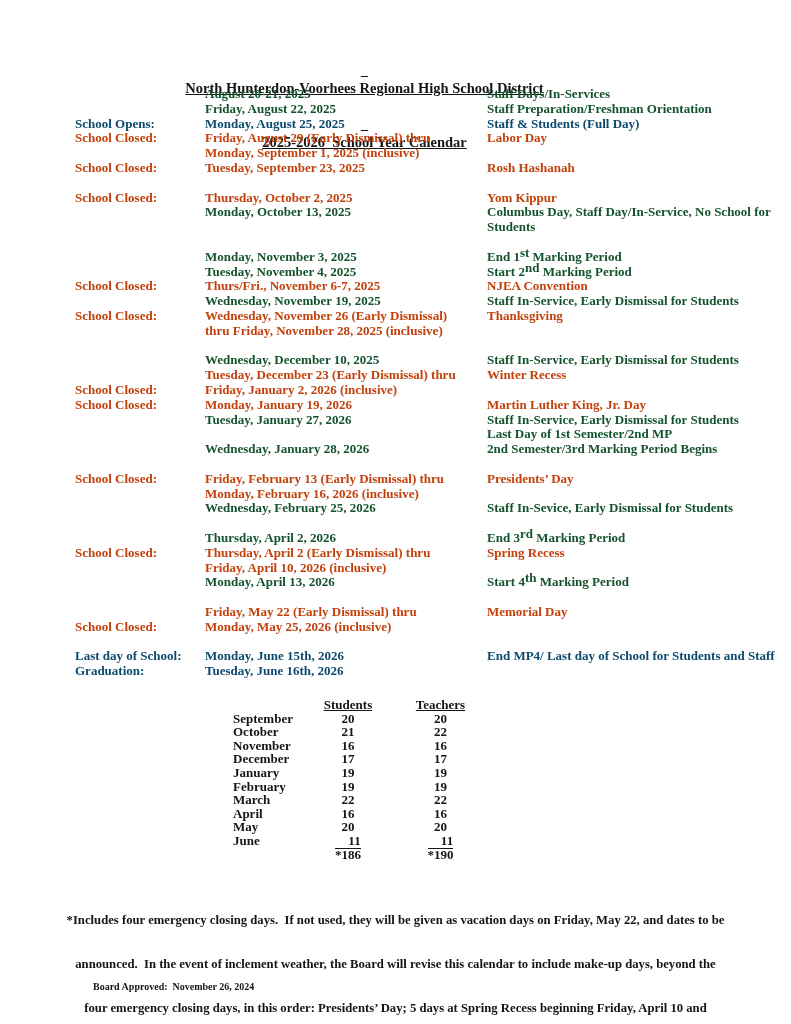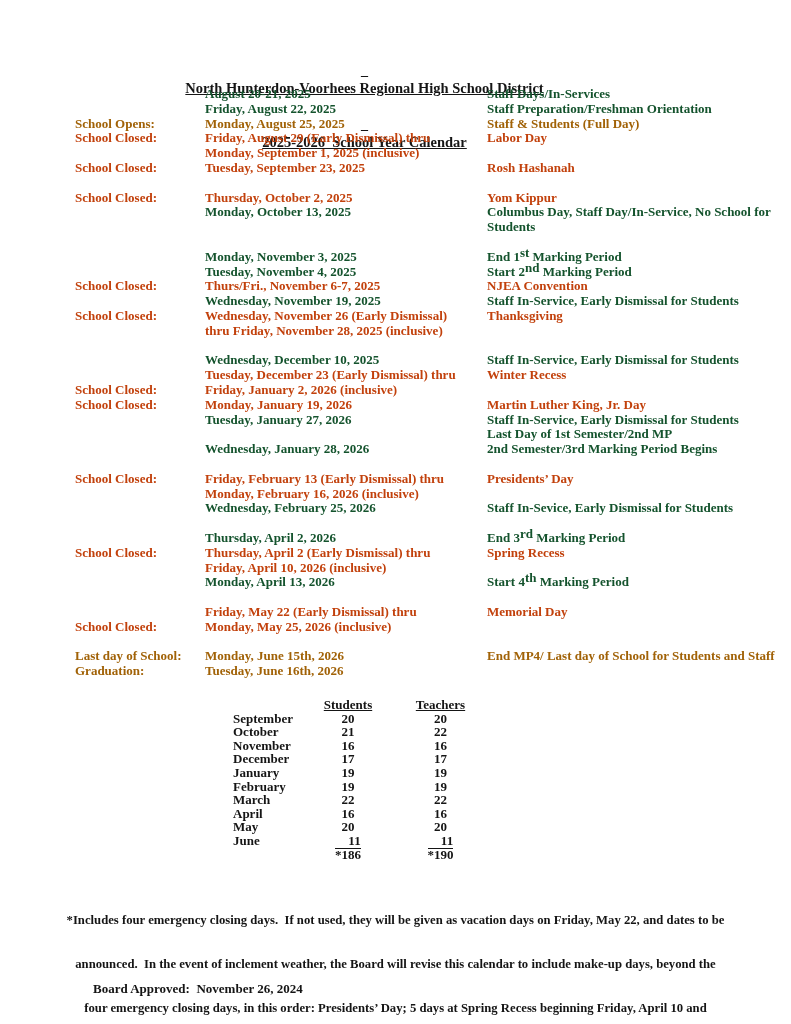--- a/index.html
+++ b/index.html
@@ -9,31 +9,31 @@
   }
   .titles{position:absolute;top:43px;left:0;width:729px;text-align:center;
     font-size:14.5px;line-height:18px;white-space:pre;text-decoration:underline;}
   .cal{position:absolute;top:87px;left:0;width:791px;}
   .cal-row{display:flex;height:14.8px;line-height:14.8px;font-size:13px;white-space:pre;}
   .c-label{margin-left:75px;width:130px;flex:none;}
   .c-date{width:282px;flex:none;}
   .c-desc{flex:1;}
   .black{color:#14532d;}
   .red{color:#c2410c;}
-  .green{color:#a16207;}
+  .green{color:#0c4a6e;}
   sup{font-size:13px;vertical-align:baseline;position:relative;top:-4px;font-weight:bold;}
   .mtable{position:absolute;top:698px;left:233px;font-size:13px;}
   .t-row{display:grid;grid-template-columns:80px 70px 115px;height:13.6px;line-height:13.6px;white-space:pre;}
   .t-month{text-align:left;}
   .t-val{text-align:center;}
   .t-head{text-decoration:underline;}
   .sumline{display:inline-block;border-bottom:1.6px solid #151515;}
   .footnote{position:absolute;top:884px;left:0;width:791px;text-align:center;
     font-size:12.7px;line-height:14.6px;white-space:pre;}
-  .board{position:absolute;top:981px;left:93px;font-size:13px;white-space:pre;}
+  .board{position:absolute;top:981px;left:93px;font-size:10px;white-space:pre;}
 </style>
 </head>
 <body>
 
 <div class="titles">
   <div>North Hunterdon-Voorhees Regional High School District</div>
   <div>2025-2026  School Year Calendar</div>
 </div>
 
 <div class="cal">

